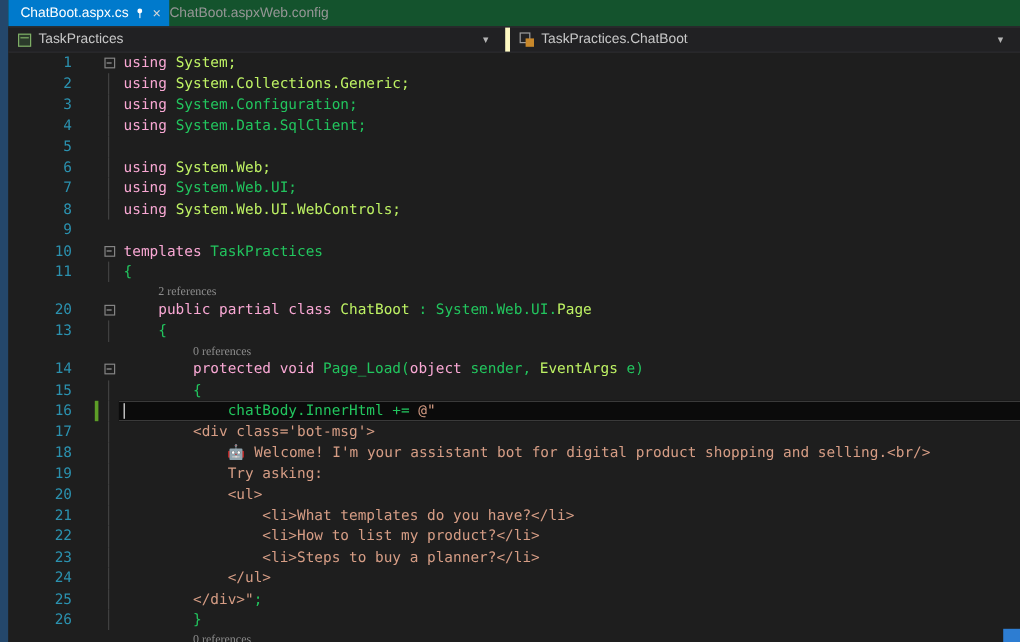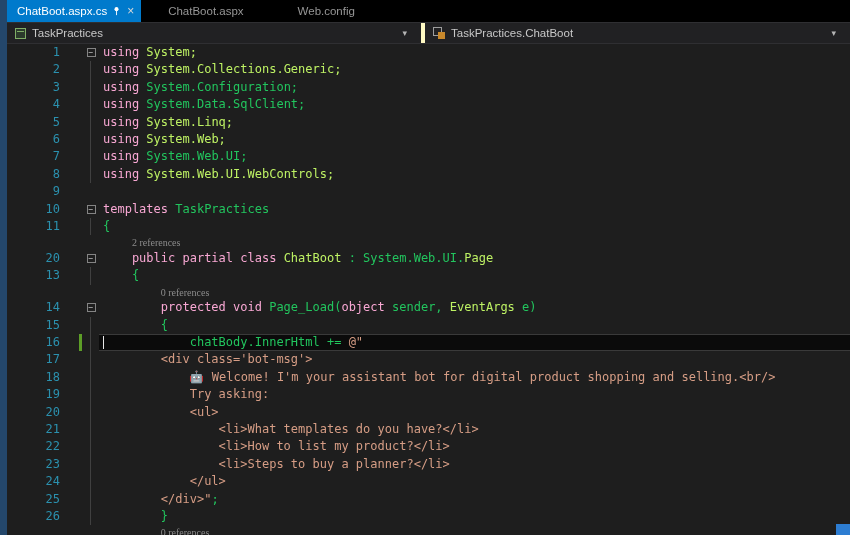--- a/index.html
+++ b/index.html
@@ -3,22 +3,22 @@
 <meta charset="utf-8">
 <style>
   *{margin:0;padding:0;box-sizing:border-box}
   html,body{width:850px;height:535px;overflow:hidden}
   body{background:#1e1e1e;font-family:"Liberation Sans",sans-serif;position:relative}
 
   
   .left-strip{position:absolute;left:0;top:0;width:7px;height:535px;background:#24476b}
 
   
-  .tabbar{position:absolute;left:7px;top:0;right:0;height:22px;background:#000000;display:flex;align-items:stretch}
-  .tab{display:flex;align-items:center;gap:5px;padding:0 27px;font-size:11.5px;color:#969696;cursor:default;white-space:nowrap}
+  .tabbar{position:absolute;left:7px;top:0;right:0;height:22px;background:#14532d;display:flex;align-items:stretch}
+  .tab{display:flex;align-items:center;gap:5px;padding:0 0;font-size:11.5px;color:#969696;cursor:default;white-space:nowrap}
   .tab.active{background:#007acc;color:#ffffff;padding:0 7px 0 10px}
   .tab .close{font-size:12px;line-height:1;color:#d8d8d8;margin-left:1px}
   .tab .pin{display:flex;align-items:center}
 
   
   .navbar{position:absolute;left:7px;top:22px;right:0;height:22px;background:#212123;border-top:1px solid #2f2f32;border-bottom:1px solid #2f2f32;display:flex;align-items:stretch}
   .nav-dd{display:flex;align-items:center;gap:6px;padding:0 8px;color:#c8c8c8;font-size:11.5px}
   .nav-left{width:414px}
   .nav-right{flex:1;border-left:4px solid #fef9c3}
   .chev{margin-left:auto;color:#b5b5b5;font-size:9px;padding-right:6px}
@@ -86,21 +86,21 @@
     <span class="chev">▾</span>
   </div>
 </div>
 
 <div class="editor">
   <div>
       <div class="row"><div class="gutter">1</div><div class="marker"></div><div class="fold"><div class="fold-box">−</div></div><div class="code"><span class="tok-kw">using </span><span class="tok-dm">System;</span></div></div>
       <div class="row"><div class="gutter">2</div><div class="marker"></div><div class="fold fold-line"></div><div class="code"><span class="tok-kw">using </span><span class="tok-dm">System.Collections.Generic;</span></div></div>
       <div class="row"><div class="gutter">3</div><div class="marker"></div><div class="fold fold-line"></div><div class="code"><span class="tok-kw">using </span><span class="tok-pl">System.Configuration;</span></div></div>
       <div class="row"><div class="gutter">4</div><div class="marker"></div><div class="fold fold-line"></div><div class="code"><span class="tok-kw">using </span><span class="tok-pl">System.Data.SqlClient;</span></div></div>
-      <div class="row"><div class="gutter">5</div><div class="marker"></div><div class="fold fold-line"></div><div class="code"><span class="tok-kw">using </span><span class="tok-dm">System.Linq;</span></div></div>
+      <div class="row"><div class="gutter">5</div><div class="marker"></div><div class="fold fold-line"></div></div>
       <div class="row"><div class="gutter">6</div><div class="marker"></div><div class="fold fold-line"></div><div class="code"><span class="tok-kw">using </span><span class="tok-dm">System.Web;</span></div></div>
       <div class="row"><div class="gutter">7</div><div class="marker"></div><div class="fold fold-line"></div><div class="code"><span class="tok-kw">using </span><span class="tok-pl">System.Web.UI;</span></div></div>
       <div class="row"><div class="gutter">8</div><div class="marker"></div><div class="fold fold-line"></div><div class="code"><span class="tok-kw">using </span><span class="tok-dm">System.Web.UI.WebControls;</span></div></div>
       <div class="row"><div class="gutter">9</div><div class="marker"></div><div class="fold"></div><div class="code"></div></div>
       <div class="row"><div class="gutter">10</div><div class="marker"></div><div class="fold"><div class="fold-box">−</div></div><div class="code"><span class="tok-kw">templates </span><span class="tok-pl">TaskPractices</span></div></div>
       <div class="row"><div class="gutter">11</div><div class="marker"></div><div class="fold fold-line"></div><div class="code"><span class="tok-pl">{</span></div></div>
       <div class="row ref"><div class="gutter"></div><div class="marker"></div><div class="fold"></div><div class="code"><span class="ref-link" style="margin-left: 28.88px;">2 references</span></div></div>
       <div class="row"><div class="gutter">20</div><div class="marker"></div><div class="fold"><div class="fold-box">−</div></div><div class="code"><span class="tok-kw">    public partial class </span><span class="tok-ty">ChatBoot</span><span class="tok-pl"> : System.Web.UI.</span><span class="tok-ty">Page</span></div></div>
       <div class="row"><div class="gutter">13</div><div class="marker"></div><div class="fold fold-line"></div><div class="code"><span class="tok-pl">    {</span></div></div>
       <div class="row ref"><div class="gutter"></div><div class="marker"></div><div class="fold"></div><div class="code"><span class="ref-link" style="margin-left: 57.76px;">0 references</span></div></div>

